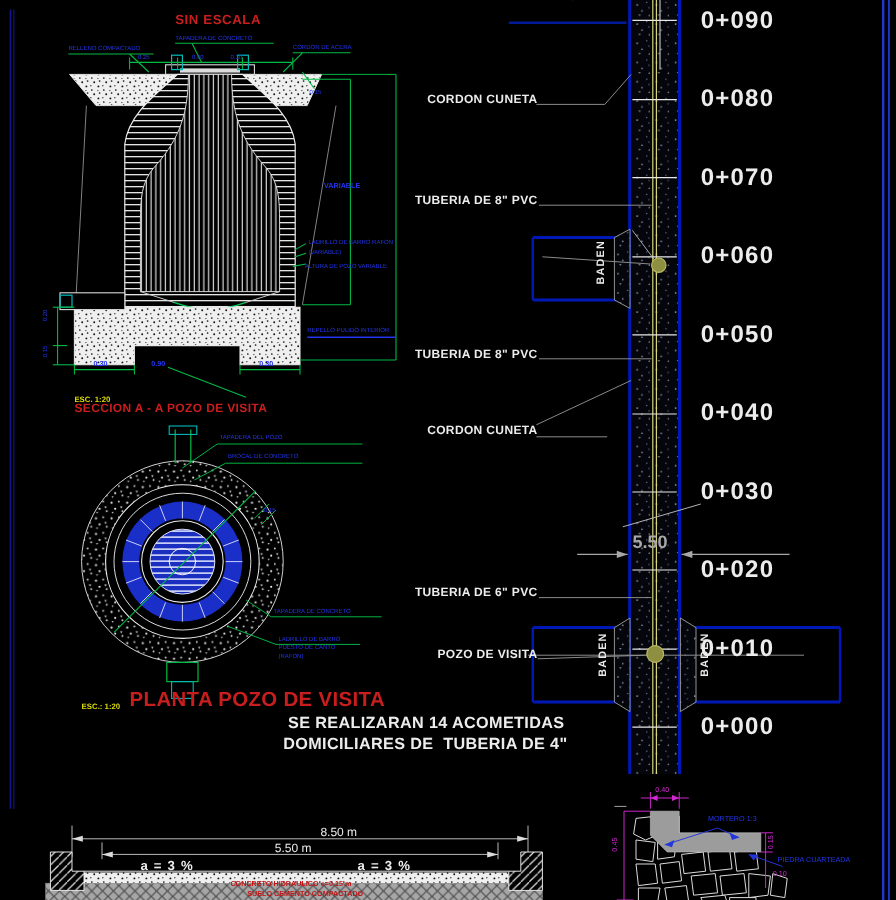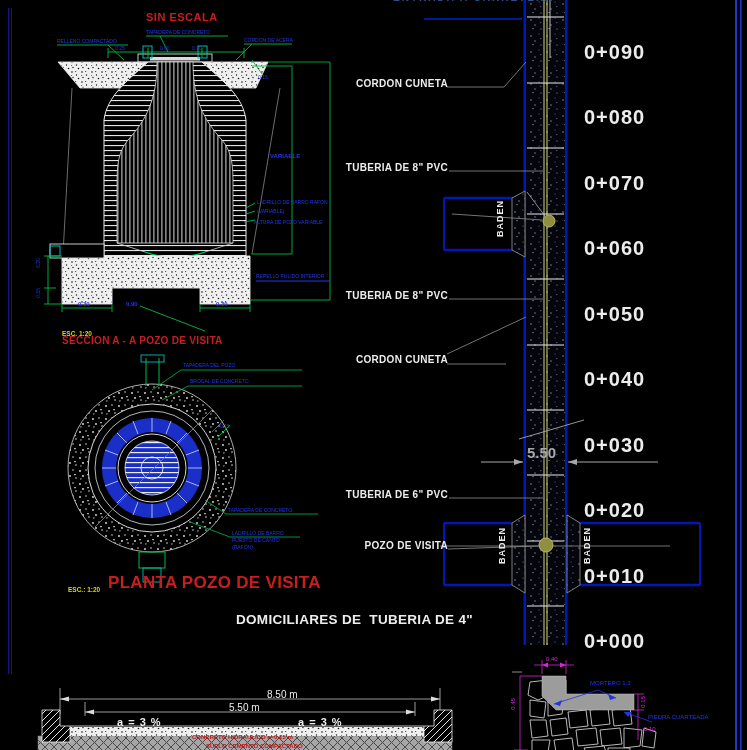--- a/index.html
+++ b/index.html
@@ -9,21 +9,21 @@
   .red{color:#c81e1e;font-weight:bold;}
   .yel{color:#d8d800;}
   .wht{color:#ececec;font-weight:bold;}
   .gry{color:#a8a8a8;}
   .blu{color:#2336ee;}
   .mag{color:#d428d4;}
   .rednote{color:#c01414;font-weight:bold;}
   .teal{color:#2e4f8a;font-weight:bold;}
   .vert{writing-mode:vertical-rl;transform:rotate(180deg);}
   .callout{width:140px;text-align:right;font-size:10px;letter-spacing:.3px;}
-  .station{font-size:20px;letter-spacing:1px;margin-top:35px;}
+  .station{font-size:20px;letter-spacing:1px;}
   svg{position:absolute;left:0;top:0;}
 </style>
 </head>
 <body>
 
 <div id="canvas">
 
   <svg width="747" height="750" viewBox="0 0 747 750">
     <defs>
       <pattern id="conc" width="10" height="10" patternUnits="userSpaceOnUse">
@@ -379,20 +379,21 @@
   <div class="t wht station" style="left:584px;top:400px;">0+030</div>
   <div class="t wht station" style="left:584px;top:465px;">0+020</div>
   <div class="t wht station" style="left:584px;top:531px;">0+010</div>
   <div class="t wht station" style="left:584px;top:596px;">0+000</div>
 
   <div class="t wht vert" style="left:496px;top:200px;font-size:9px;letter-spacing:1px;">BADEN</div>
   <div class="t wht vert" style="left:498px;top:527px;font-size:9px;letter-spacing:1px;">BADEN</div>
   <div class="t wht vert" style="left:583px;top:527px;font-size:9px;letter-spacing:1px;">BADEN</div>
   <div class="t gry" style="left:527px;top:445px;font-size:15px;font-weight:bold;">5.50</div>
 
+  <div class="t wht" style="left:240px;top:596px;font-size:13.5px;letter-spacing:.3px;">SE REALIZARAN 14 ACOMETIDAS</div>
   <div class="t wht" style="left:236px;top:613px;font-size:13.5px;letter-spacing:.3px;">DOMICILIARES DE  TUBERIA DE 4"</div>
 
   <div class="t wht" style="left:226px;top:690px;font-size:10px;font-weight:normal;margin-left:41px;">8.50 m</div>
   <div class="t wht" style="left:229px;top:703px;font-size:10px;font-weight:normal;">5.50 m</div>
   <div class="t wht" style="left:117px;top:717px;font-size:11px;letter-spacing:1px;">a = 3 %</div>
   <div class="t wht" style="left:298px;top:717px;font-size:11px;letter-spacing:1px;">a = 3 %</div>
   <div class="t rednote" style="left:192px;top:734px;font-size:6px;">CONCRETO HIDRAULICO e=0.15 m</div>
   <div class="t rednote" style="left:206px;top:743px;font-size:6px;">SUELO CEMENTO COMPACTADO</div>
 
   <div class="t blu" style="left:590px;top:680px;font-size:6px;">MORTERO 1:3</div>

